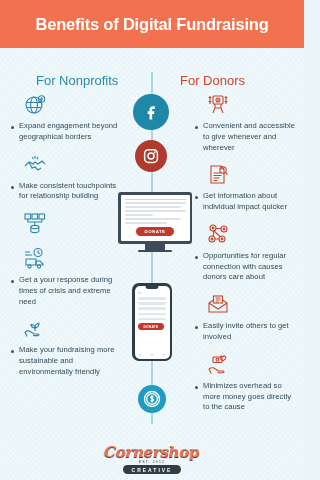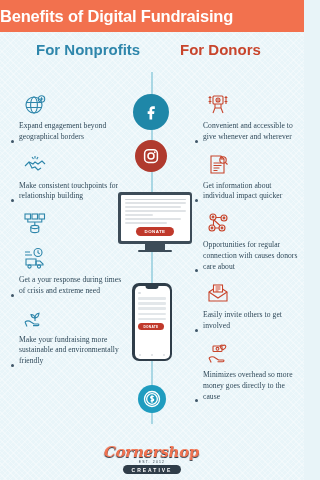--- a/index.html
+++ b/index.html
@@ -13,50 +13,50 @@
     position:relative;width:304px;height:480px;
     background:
       repeating-linear-gradient(45deg, rgba(255,255,255,.35) 0 1px, rgba(255,255,255,0) 1px 4px),
       repeating-linear-gradient(-45deg, rgba(255,255,255,.30) 0 1px, rgba(255,255,255,0) 1px 4px),
       #e9f5f9;
     overflow:hidden;
   }
 
   
   .header{
-    height:32px;background:#f2714e;
-    display:flex;align-items:center;
+    height:48px;background:#f2714e;
+    display:flex;align-items:center;justify-content:center;
   }
   .header h1{
     margin:0;color:#ffffff;font-size:16.5px;font-weight:bold;
     letter-spacing:-.2px;white-space:nowrap;
   }
 
   
   .titles{position:relative;height:26px;margin-top:9px;}
-  .col-title{position:absolute;top:0;font-size:15px;font-weight:bold;white-space:nowrap;}
+  .col-title{position:absolute;top:16px;font-size:13px;font-weight:normal;white-space:nowrap;}
   .t-left{left:36px;color:#2e86ab;}
   .t-right{left:180px;color:#c8452c;}
 
   
   .spine{
     position:absolute;left:151px;top:72px;width:2px;height:352px;
     background:#a9d7e4;
   }
 
   
   .cols{position:absolute;top:92px;left:0;width:304px;}
   .col{position:absolute;top:0;}
   .col-l{left:8px;width:116px;}
   .col-r{left:192px;width:106px;}
 
   .item{margin-bottom:9px;}
   .ico{height:26px;margin:0 0 3px 14px;display:block;}
   .ico svg{display:block;}
-  .bullet-row{display:flex;align-items:flex-end;font-family:Liberation Serif, serif;}
+  .bullet-row{display:flex;align-items:flex-start;}
   .dot{
     flex:0 0 auto;width:3px;height:3px;border-radius:50%;
     background:#3f5668;margin:5px 5px 0 3px;
   }
   .btxt{
     color:#2f4858;font-size:7.6px;line-height:1.42;
     letter-spacing:.05px;
   }
 
   

